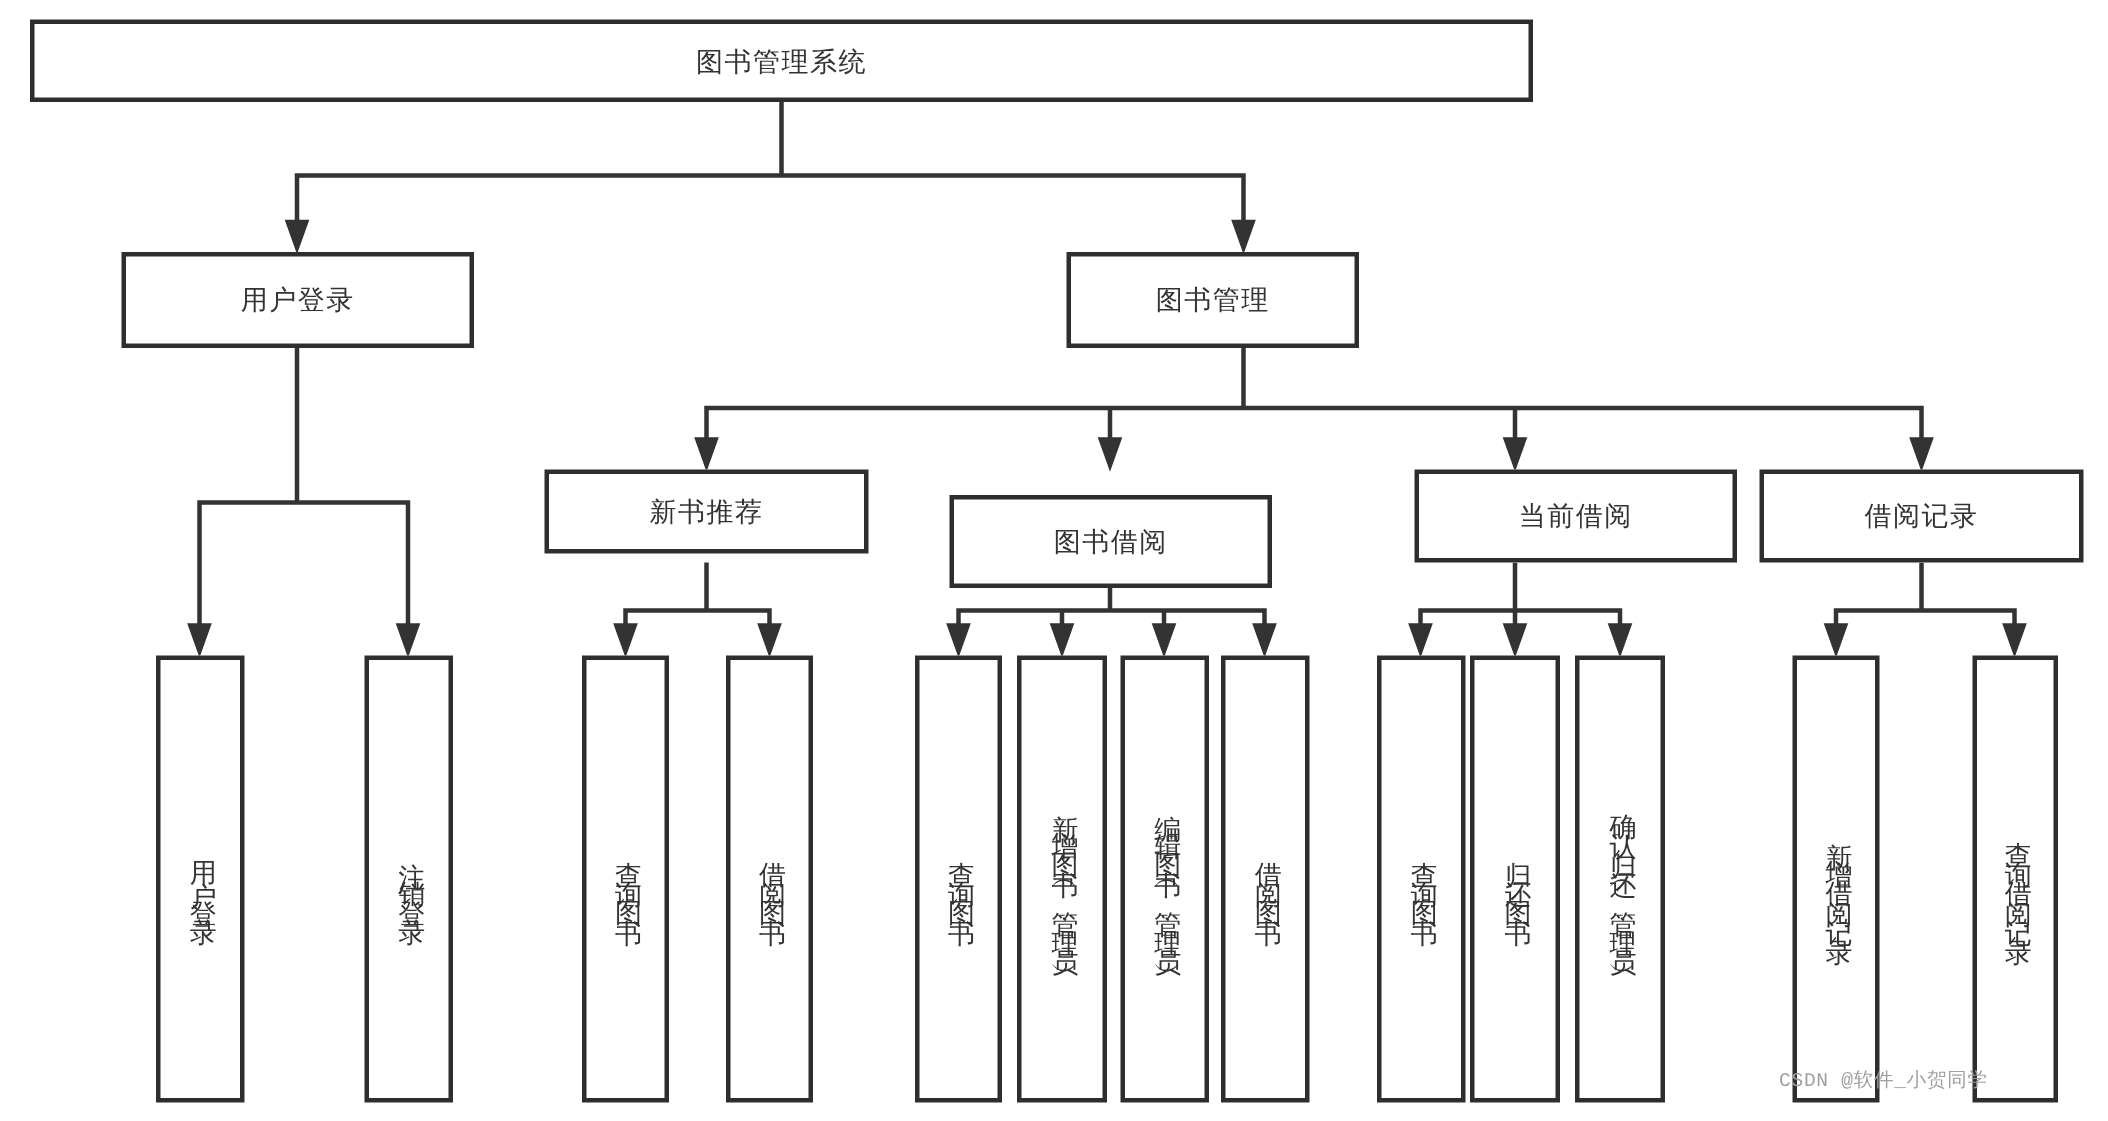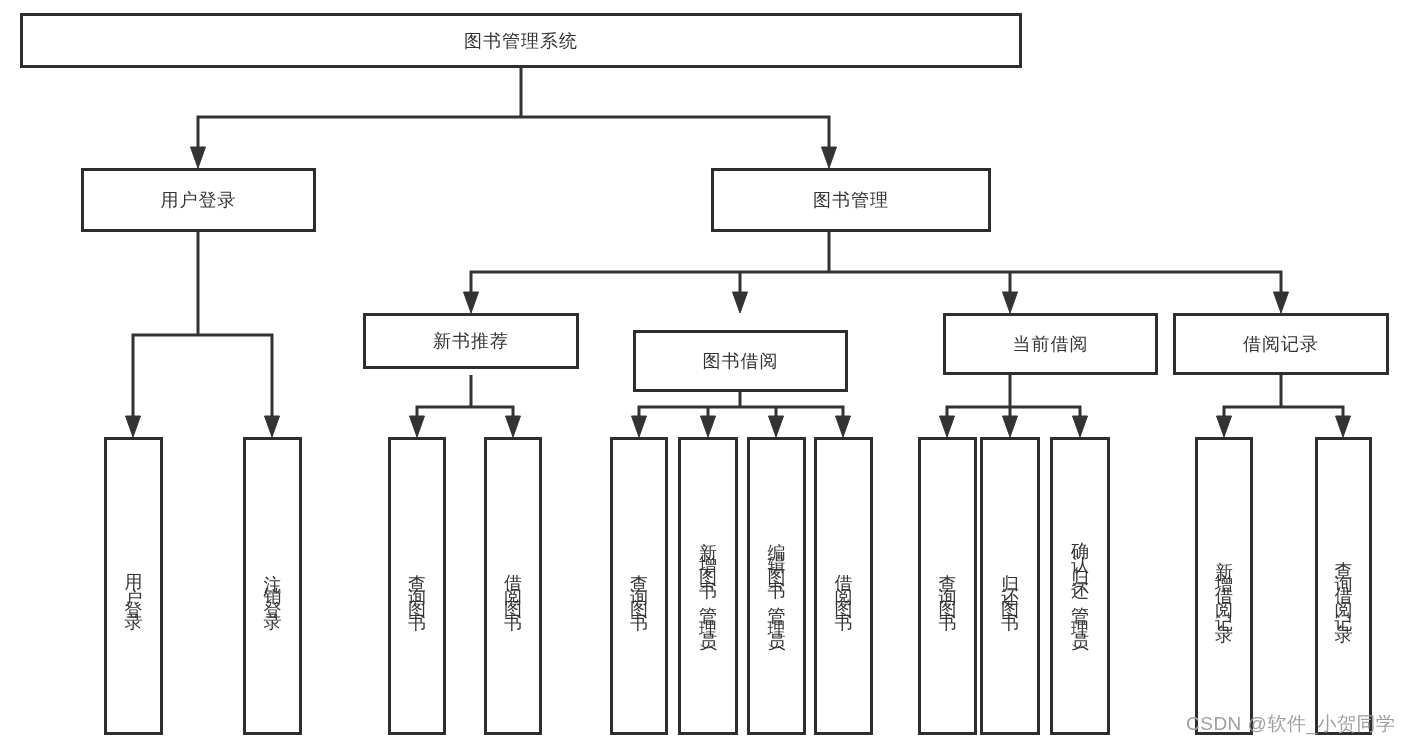--- a/index.html
+++ b/index.html
@@ -1,21 +1,21 @@
 <!DOCTYPE html>
 <html style="--border: #2e2e2e; --text: #333333; --bg: #ffffff; --watermark: #9f9f9f;"><head>
 <meta charset="utf-8">
 <style>
   html, body { margin: 0; padding: 0; background: #ffffff; }
   #stage {
     position: relative;
     width: 1405px;
     height: 747px;
     background: var(--bg, #ffffff);
-    font-family: Liberation Sans, sans-serif;
+    font-family: Liberation Mono, monospace;
     overflow: hidden;
   }
   #connectors {
     position: absolute;
     left: 0; top: 0;
     width: 1405px; height: 747px;
     z-index: 1;
   }
   .node {
     position: absolute;
@@ -37,21 +37,21 @@
     letter-spacing: 13px;
     line-height: 1;
     white-space: normal;
     text-align: center;
   }
   #watermark {
     position: absolute;
     left: 1186px;
     top: 711px;
     z-index: 3;
-    font-size: 19px;
+    font-size: 13px;
     color: var(--watermark, #9f9f9f);
     letter-spacing: 0.5px;
     white-space: nowrap;
   }
 </style>
 </head>
 <body>
 
 <div id="stage">
 
@@ -94,21 +94,21 @@
       <polygon points="1002.5,416 1017.5,416 1010,437"></polygon>
       <polygon points="1072.5,416 1087.5,416 1080,437"></polygon>
       <polygon points="1216.5,416 1231.5,416 1224,437"></polygon>
       <polygon points="1335.5,416 1350.5,416 1343,437"></polygon>
     </g>
   </svg>
 
   <div class="node" style="left:20px; top:13px; width:1002px; height:55px;">图书管理系统</div>
 
   <div class="node" style="left:81px; top:168px; width:235px; height:64px;">用户登录</div>
-  <div class="node" style="left:711px; top:168px; width:280px; height:64px;">图书管理</div>
+  <div class="node" style="left:711px; top:168px; width:195px; height:64px;">图书管理</div>
 
   <div class="node" style="left:363px; top:313px; width:216px; height:56px;">新书推荐</div>
   <div class="node" style="left:633px; top:330px; width:215px; height:62px;">图书借阅</div>
   <div class="node" style="left:903px; top:313px; width:215px; height:62px;margin-left:40px;">当前借阅</div>
   <div class="node" style="left:1173px; top:313px; width:216px; height:62px;">借阅记录</div>
 
   <div class="node leaf" style="left:104px; top:437px; width:59px; height:298px;">用户登录</div>
   <div class="node leaf" style="left:243px; top:437px; width:59px; height:298px;">注销登录</div>
 
   <div class="node leaf" style="left:388px; top:437px; width:58px; height:298px;">查询图书</div>

